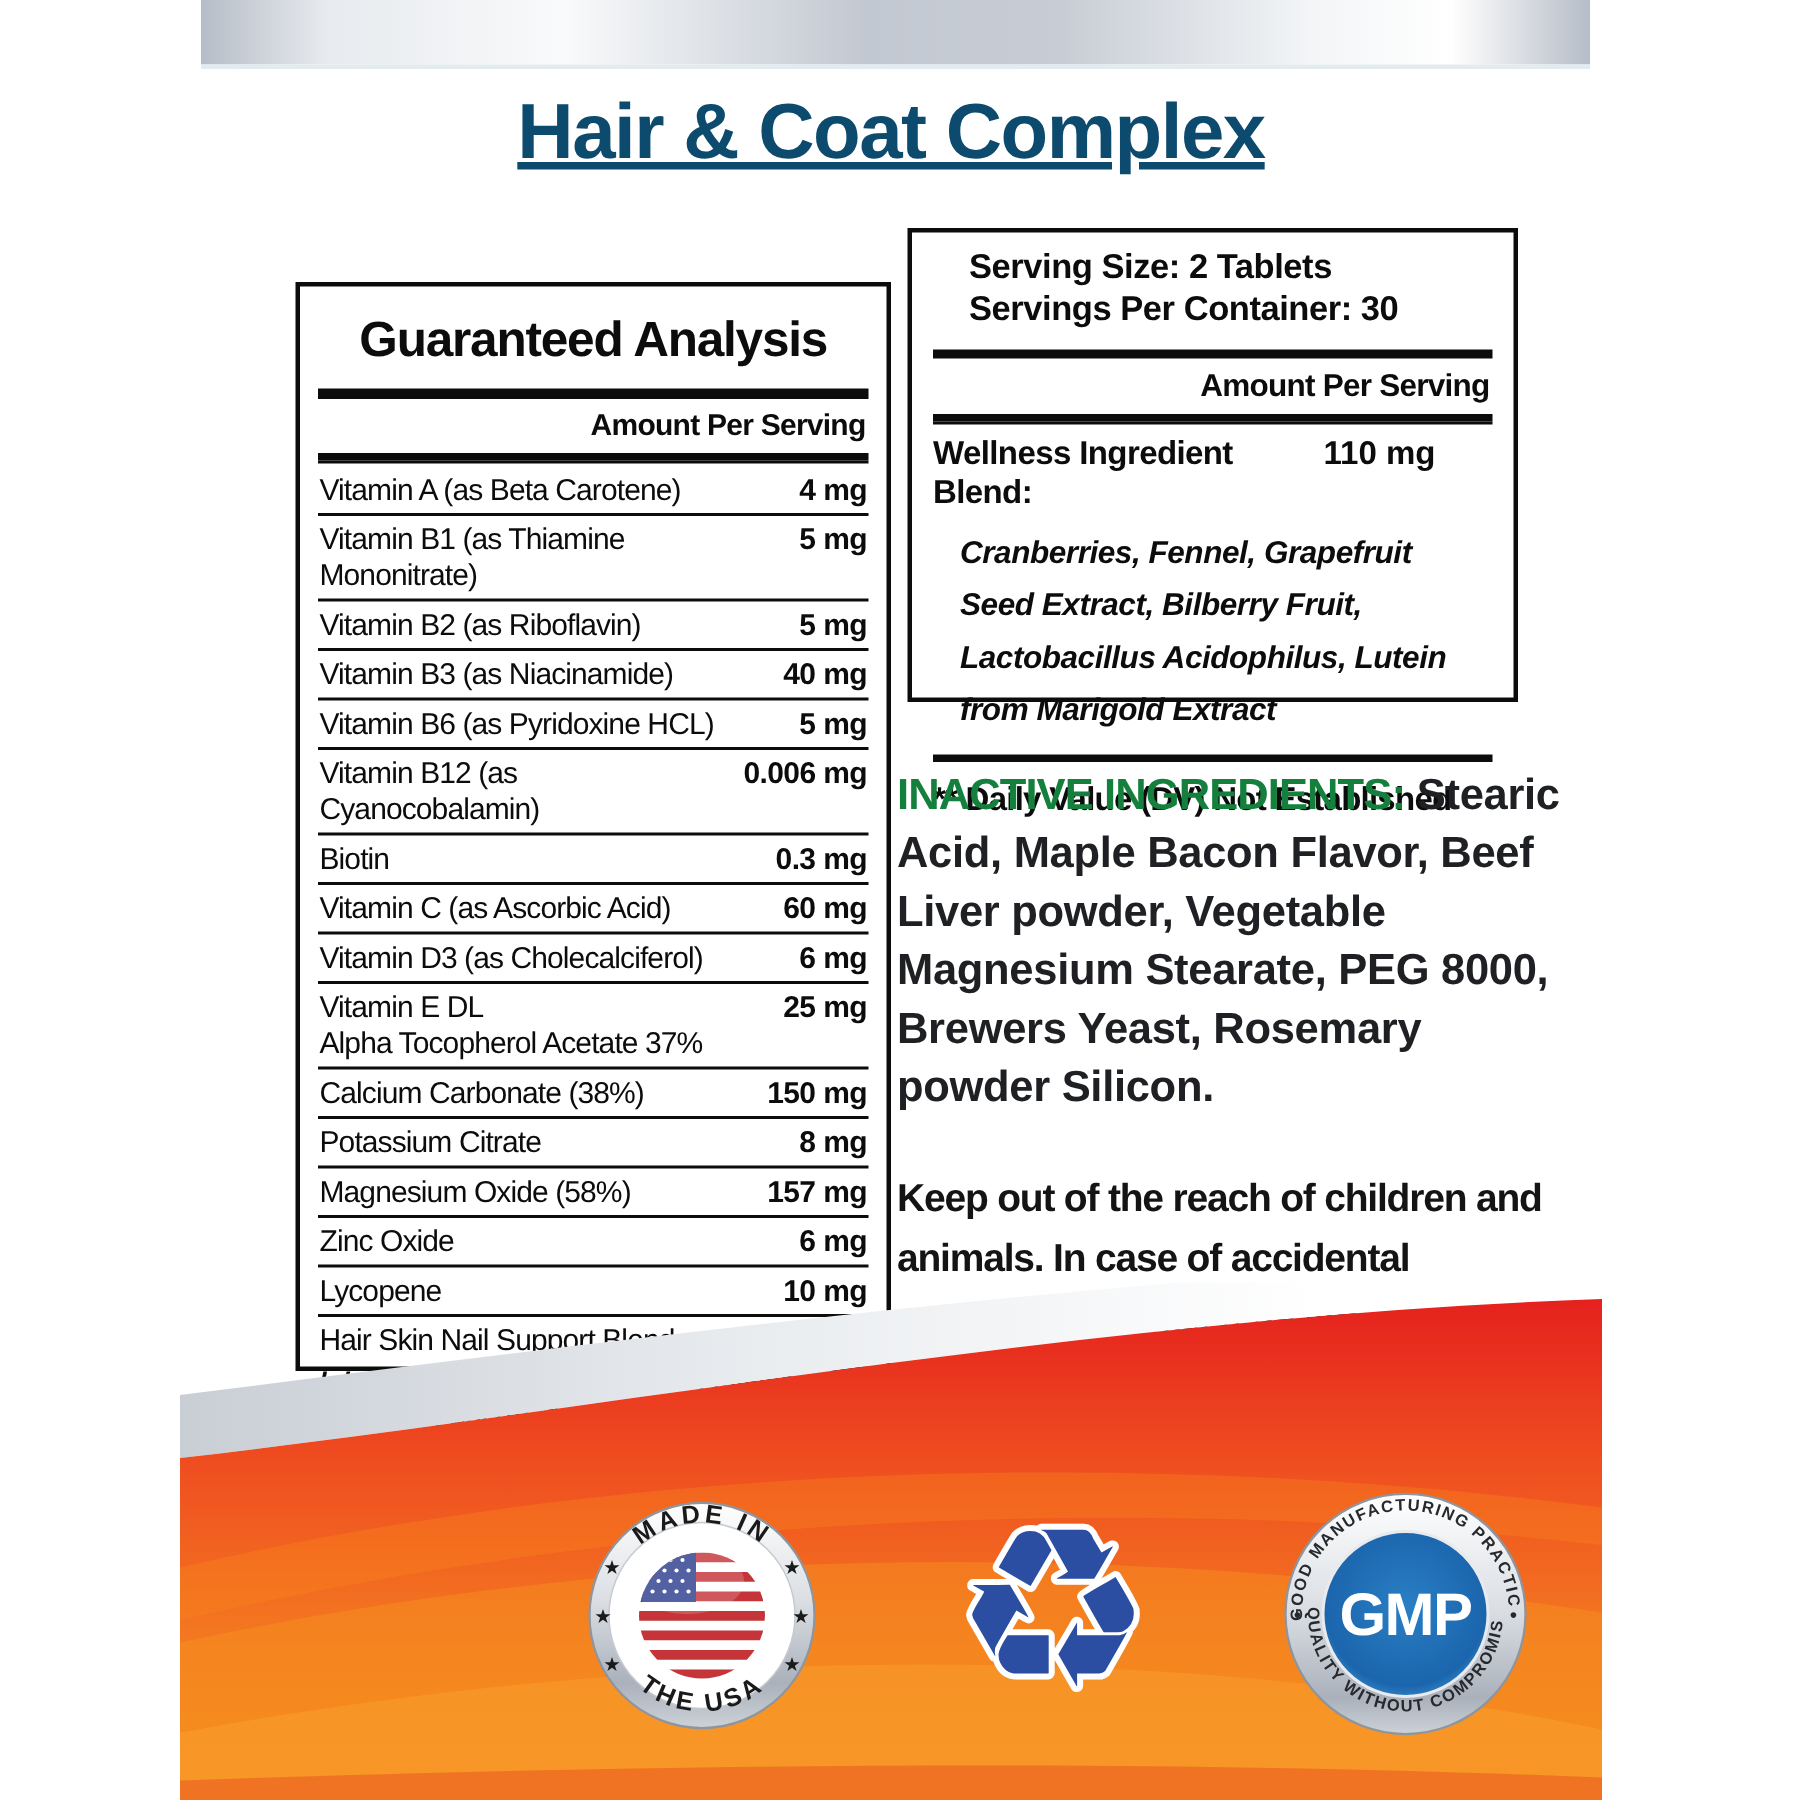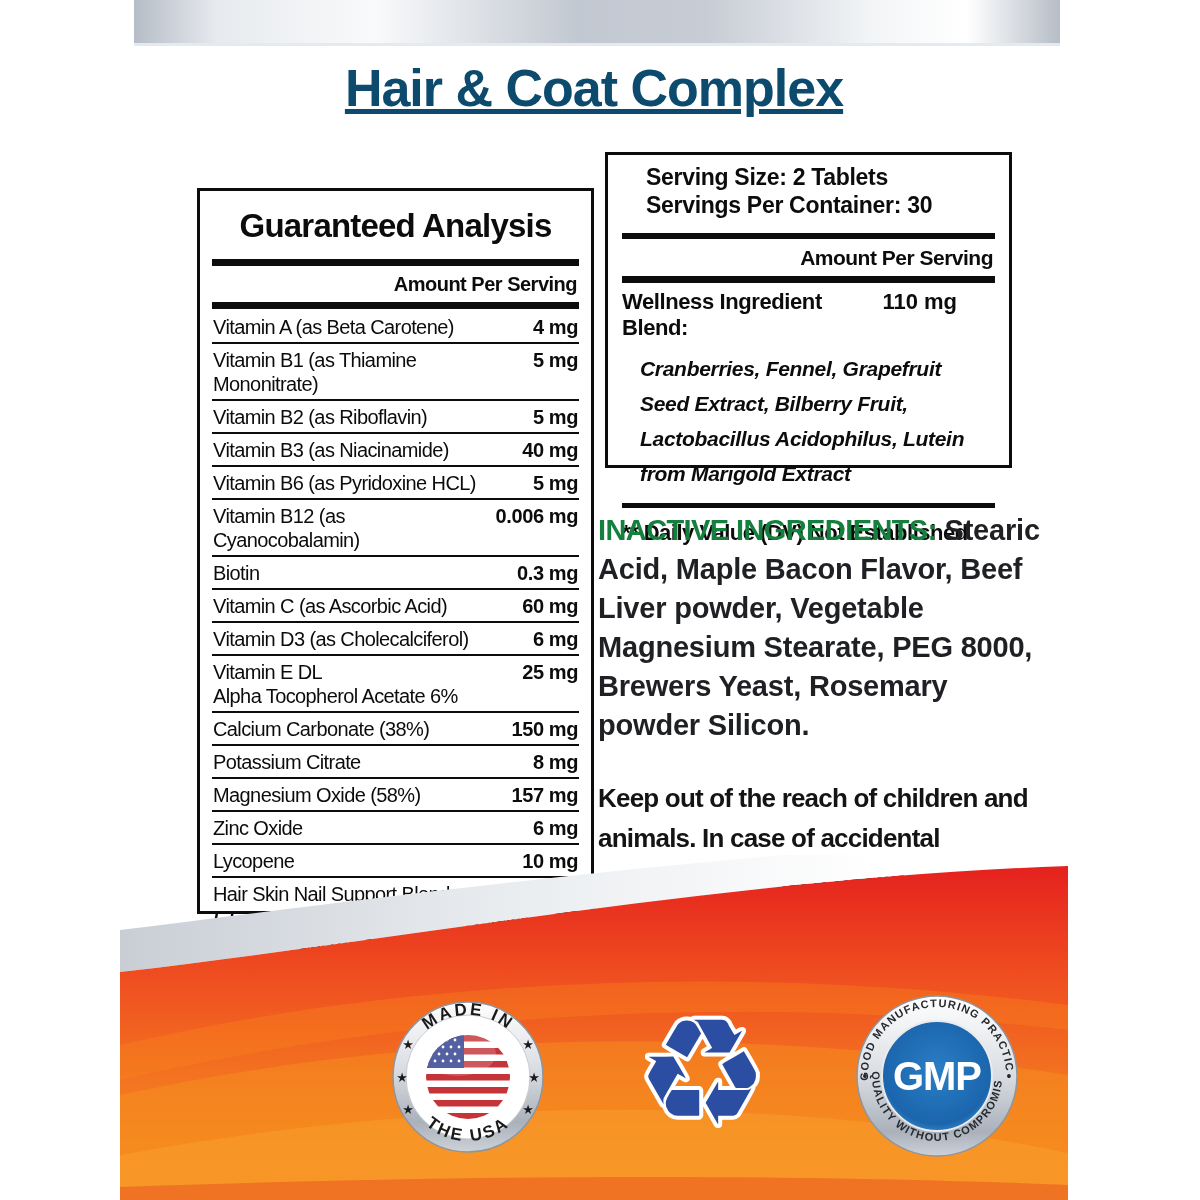--- a/index.html
+++ b/index.html
@@ -149,21 +149,21 @@
       <div class="ga-row-block">
         <div class="ga-row-main">
           <span class="ga-label">Vitamin D3 (as Cholecalciferol)</span>
           <span class="ga-value">6 mg</span>
         </div>
 
       </div>
 
       <div class="ga-row-block">
         <div class="ga-row-main">
-          <span class="ga-label">Vitamin E DL<span class="ga-label2">Alpha Tocopherol Acetate 6%</span></span>
+          <span class="ga-label">Vitamin E DL<span class="ga-label2">Alpha Tocopherol Acetate 37%</span></span>
           <span class="ga-value">25 mg</span>
         </div>
 
       </div>
 
       <div class="ga-row-block">
         <div class="ga-row-main">
           <span class="ga-label">Calcium Carbonate (38%)</span>
           <span class="ga-value">150 mg</span>
         </div>

